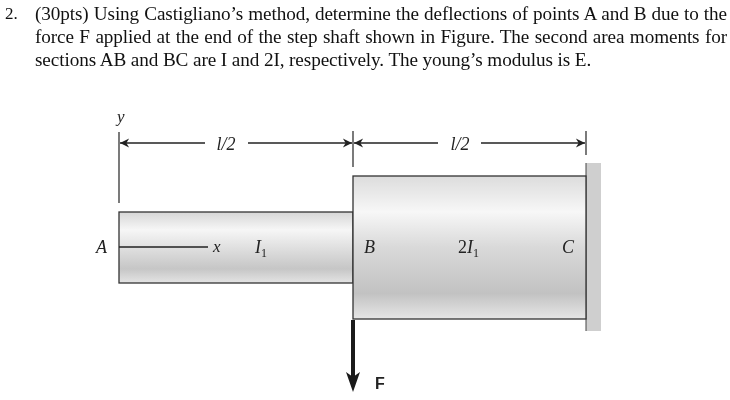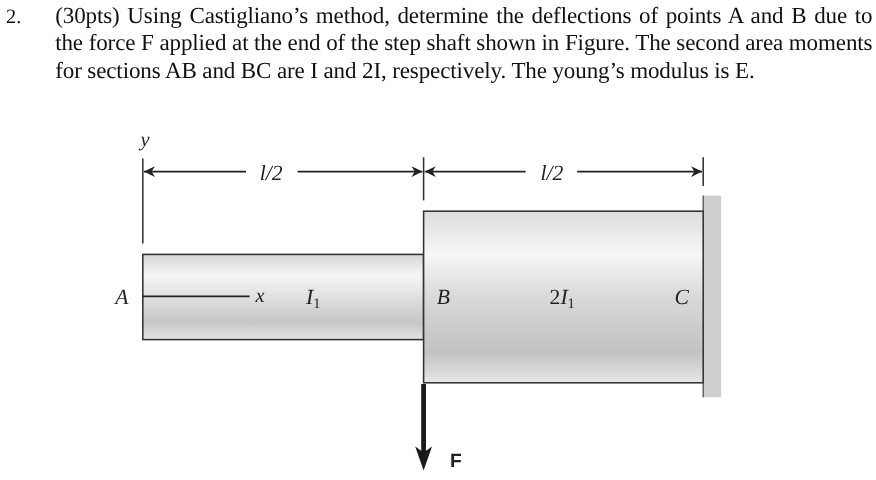--- a/index.html
+++ b/index.html
@@ -14,21 +14,21 @@
       line-height: 23px;
       color: #111;
     }
     .problem .num {
       position: absolute;
       left: 0;
       top: 0;
       font-size: 17px;
     }
     .problem .body {
-      margin-left: 41px;
+      margin-left: 30px;
       text-align: justify;
       text-align-last: left;
       letter-spacing: -0.1px;
     }
     .figure {
       position: absolute;
       left: 0;
       top: 0;
       width: 730px;
       height: 400px;

